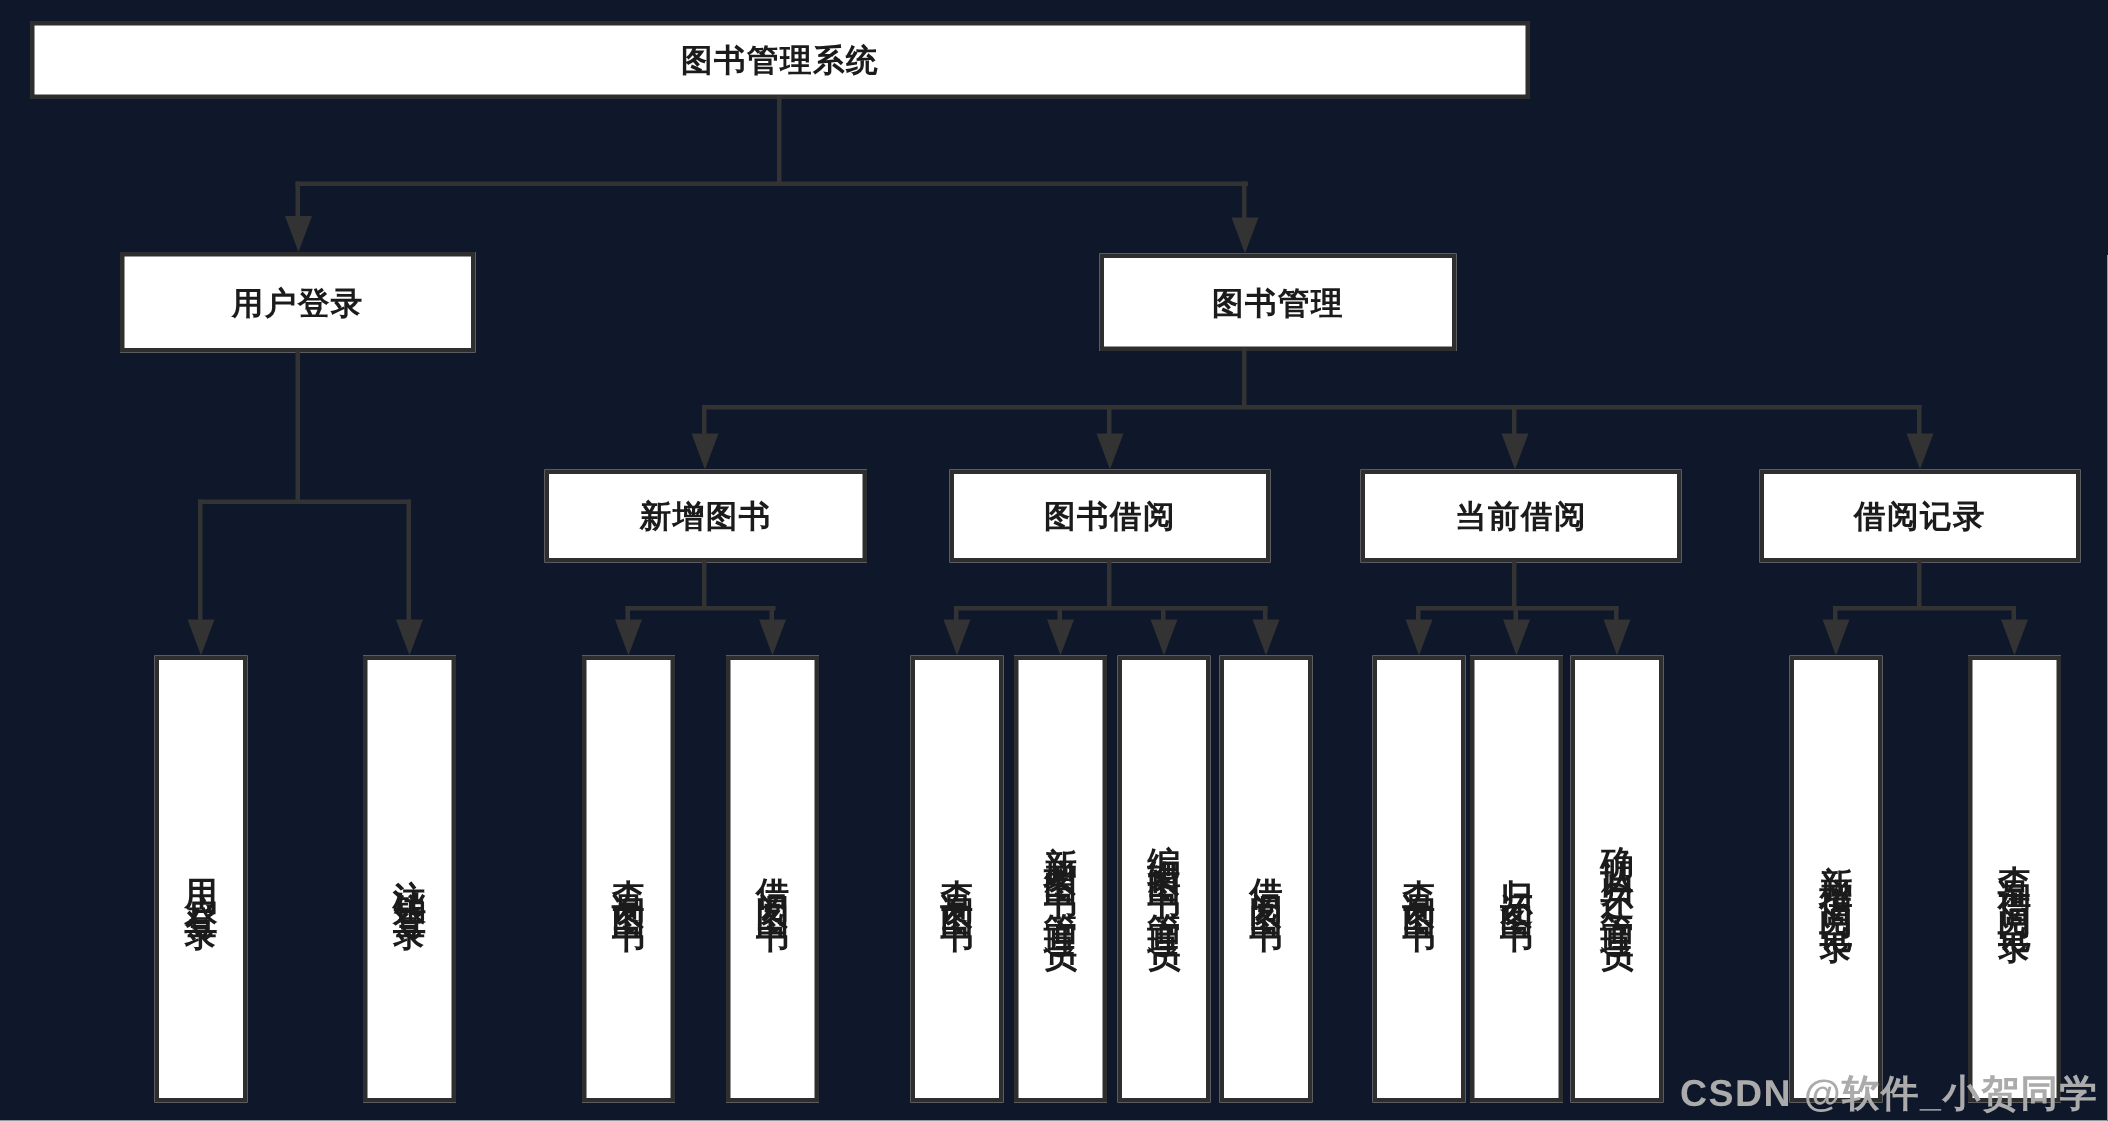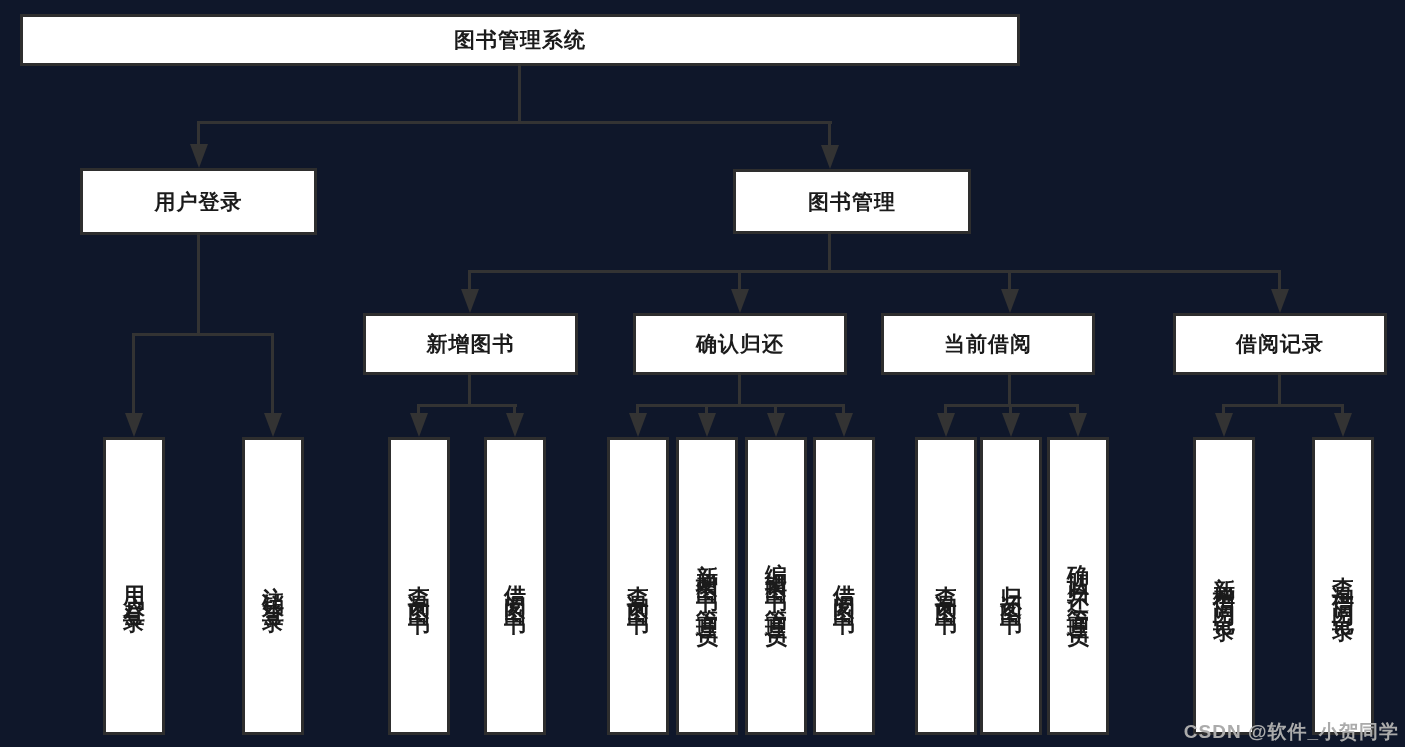--- a/index.html
+++ b/index.html
@@ -55,21 +55,21 @@
     width: 0;
     height: 0;
     border-left: 9px solid transparent;
     border-right: 9px solid transparent;
     border-top: 24px solid #333333;
   }
   .watermark {
     position: absolute;
     right: 6px;
     bottom: 2px;
-    font-size: 19px;
+    font-size: 25px;
     letter-spacing: 1px;
     color: #ababab;
   }
 </style>
 </head>
 <body>
 
 <div id="canvas">
 
   <div class="hbox" style="left:20px; top:14px; width:1000px; height:52px;">
@@ -82,24 +82,24 @@
 
   <div class="hbox" style="left:710px; top:169px; width:238px; height:65px;margin-left:23px;">
     <span>图书管理</span>
   </div>
 
   <div class="hbox" style="left:363px; top:313px; width:215px; height:62px;">
     <span>新增图书</span>
   </div>
 
   <div class="hbox" style="left:633px; top:313px; width:214px; height:62px;">
-    <span>确认归还</span>
-  </div>
-
-  <div class="hbox" style="left:881px; top:313px; width:214px; height:62px;">
+    <span>图书借阅</span>
+  </div>
+
+  <div class="hbox" style="left:907px; top:313px; width:214px; height:62px;">
     <span>当前借阅</span>
   </div>
 
   <div class="hbox" style="left:1173px; top:313px; width:214px; height:62px;">
     <span>借阅记录</span>
   </div>
 
   <div class="leaf" style="left:103px;">
     <span class="vtext">用户登录</span>
   </div>

